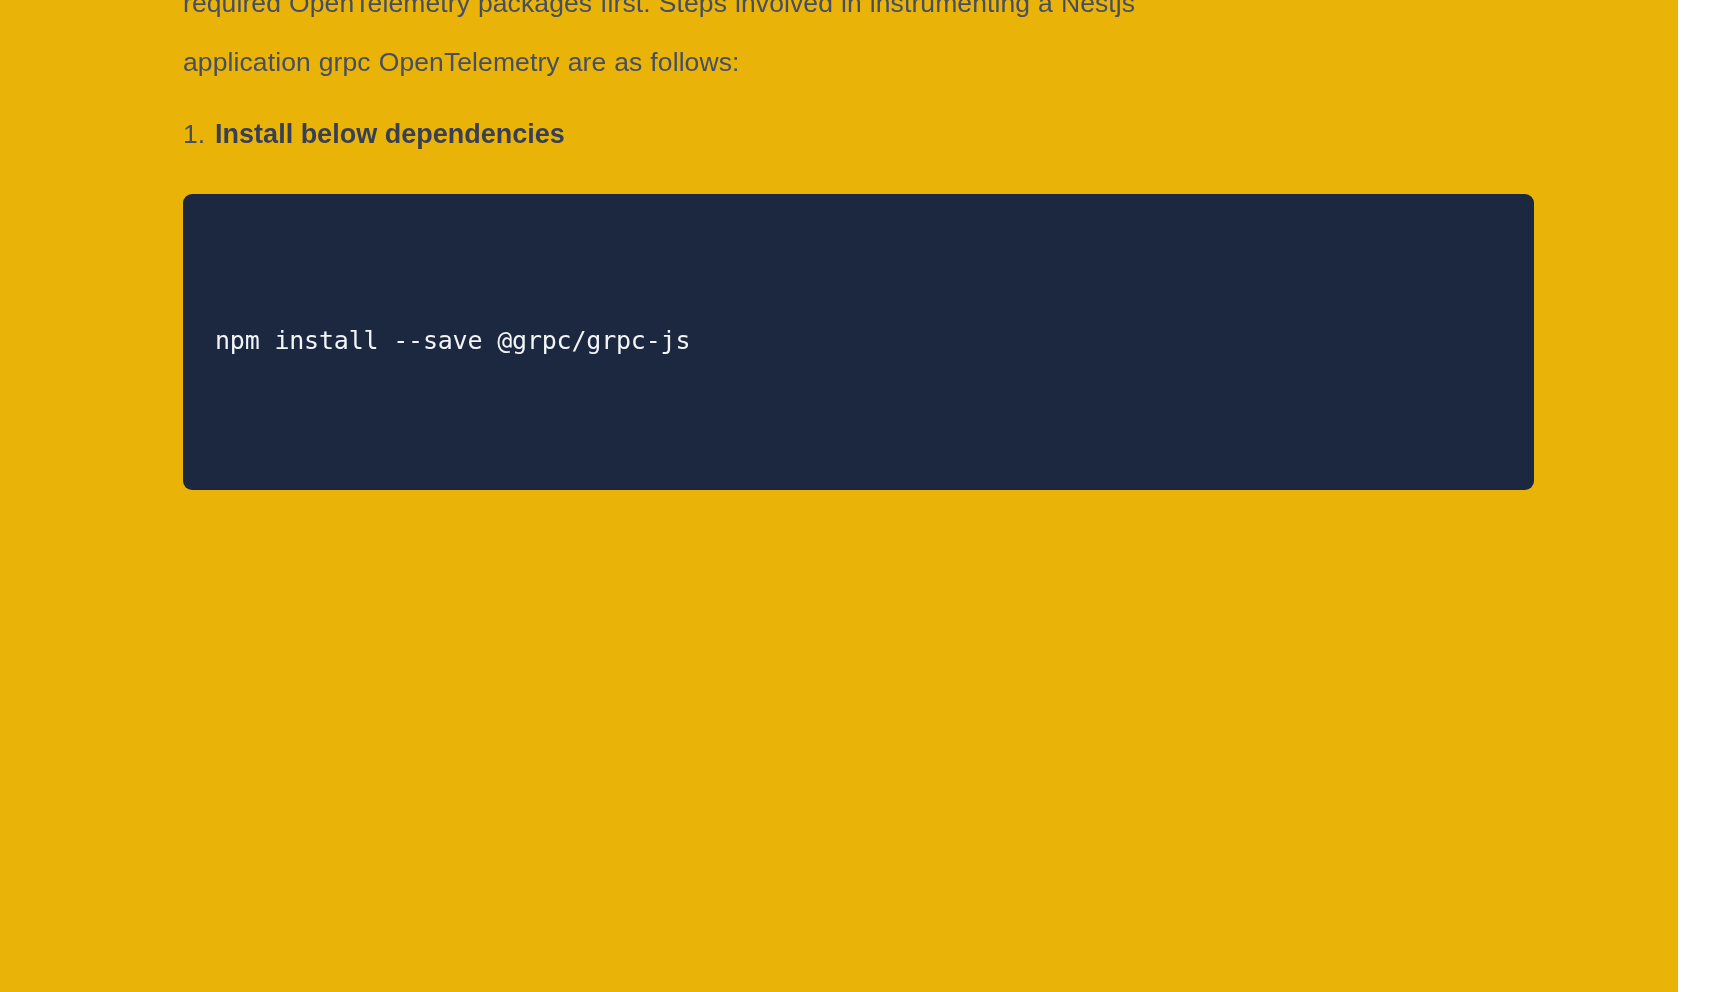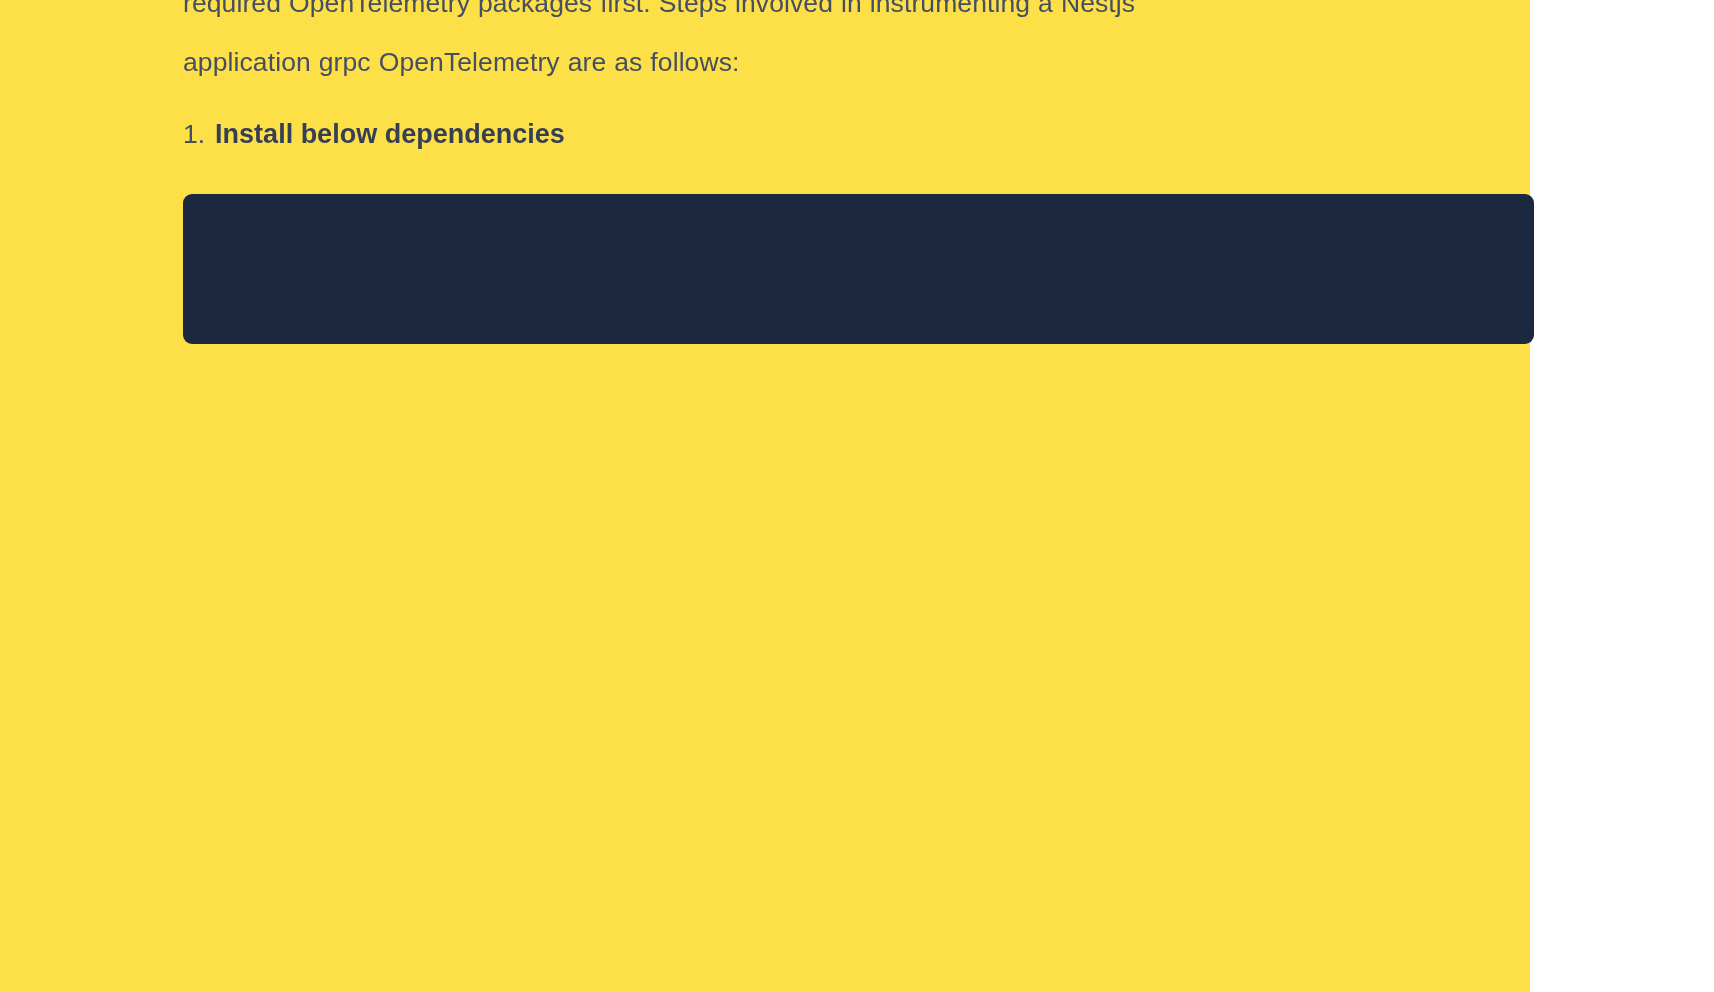--- a/index.html
+++ b/index.html
@@ -13,23 +13,23 @@
     overflow: hidden;
   }
   body {
     font-family: "Liberation Sans", "DejaVu Sans", sans-serif;
     color: #3e4659;
     -webkit-font-smoothing: antialiased;
   }
 
   .page {
     position: relative;
-    width: 1530px;
+    width: 1678px;
     height: 992px;
-    background: #fde047;
+    background: #eab308;
   }
 
   .content {
     position: absolute;
     left: 183px;
     top: -26px;
     width: 1351px;
   }
 
   
@@ -117,16 +117,17 @@
         <span class="olist-marker">1.</span>
         <span class="olist-body">
           <span>Install below dependencies</span>
         </span>
       </li>
     </ol>
 
     <div class="sp-b"></div>
 
     <div class="codeblock">
+      <span class="code-line">npm install --save @grpc/grpc-js</span>
     </div>
 
   </div>
 </div>
 
 </body></html>

